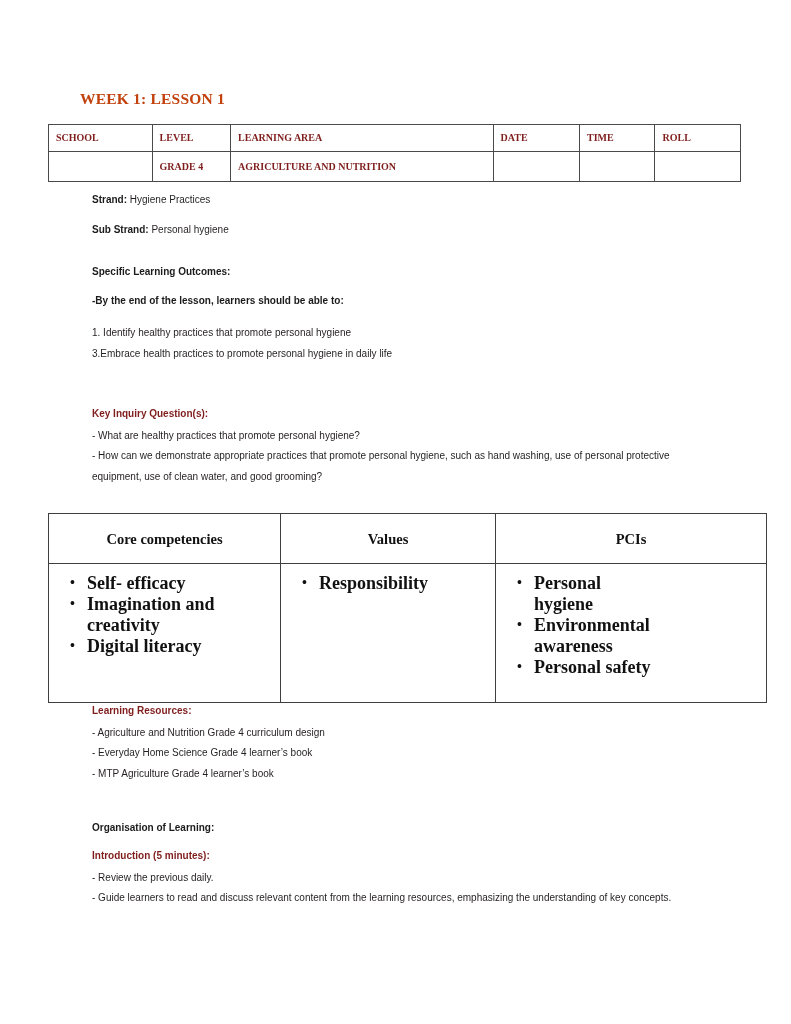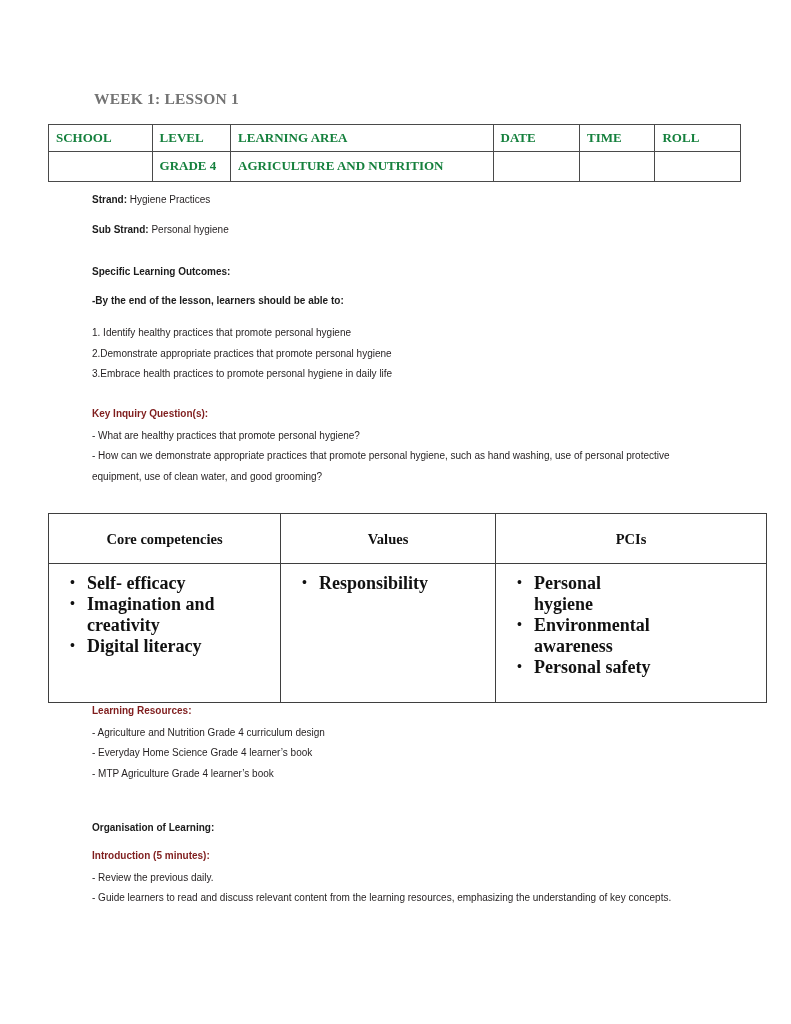--- a/index.html
+++ b/index.html
@@ -21,41 +21,41 @@
     position: absolute;
     top: 0; left: 0;
     width: 791px;
     height: 1024px;
     background: #fff;
   }
 
   
   .week-title {
     position: absolute;
-    left: 94px;
+    left: 80px;
     top: 90px;
     font-family: "Liberation Serif", serif;
     font-weight: bold;
     font-size: 15.5px;
     letter-spacing: 0.2px;
-    color: #737373;
+    color: #c2410c;
   }
 
   
   .info-table {
     position: absolute;
     left: 48px;
     top: 124px;
     width: 693px;
     border-collapse: collapse;
     table-layout: fixed;
     font-family: "Liberation Serif", serif;
     font-weight: bold;
-    font-size: 13px;
-    color: #15803d;
+    font-size: 10px;
+    color: #7f1d1d;
   }
   .info-table td {
     border: 1px solid #4a4a4a;
     padding: 2px 6px 3px 7px;
     height: 21px;
     vertical-align: middle;
     white-space: nowrap;
     overflow: hidden;
   }
   .col-school { width: 103px; }
@@ -199,21 +199,20 @@
   </div>
 
   <div class="body-text slo-head line">
     <span class="lbl">Specific Learning Outcomes:</span>
   </div>
   <div class="body-text slo-intro line">
     <span class="lbl">-By the end of the lesson, learners should be able to:</span>
   </div>
   <div class="body-text slo-list">
     <div class="line">1. Identify healthy practices that promote personal hygiene</div>
-    <div class="line">2.Demonstrate appropriate practices that promote personal hygiene</div>
     <div class="line">3.Embrace health practices to promote personal hygiene in daily life</div>
   </div>
 
   <div class="body-text keq">
     <span class="blk-title">Key Inquiry Question(s):</span>
     <div class="line">- What are healthy practices that promote personal hygiene?</div>
     <div class="wrapline">- How can we demonstrate appropriate practices that promote personal hygiene, such as hand washing, use of personal protective equipment, use of clean water, and good grooming?</div>
   </div>
 
   <table class="comp-table">

